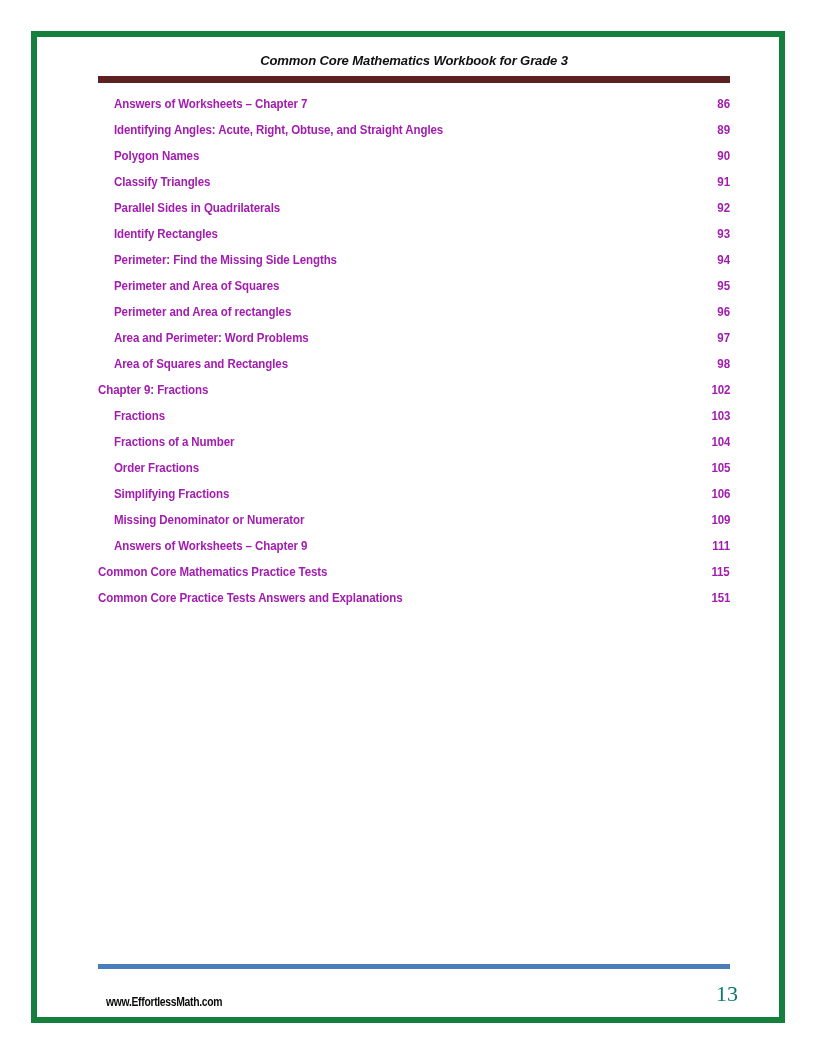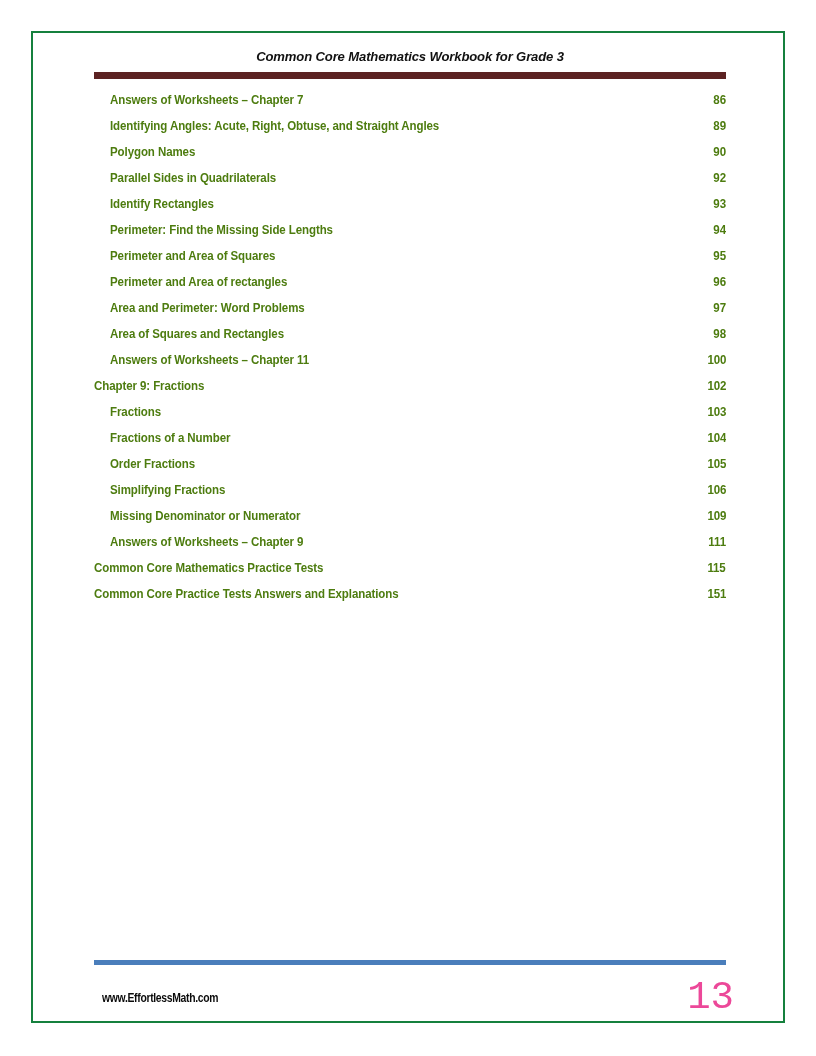--- a/index.html
+++ b/index.html
@@ -13,21 +13,21 @@
     overflow: hidden;
     font-family: "Liberation Sans", sans-serif;
   }
 
   .page {
     position: absolute;
     left: 31px;
     top: 31px;
     width: 754px;
     height: 992px;
-    border: 2px solid #15803d;
+    border: 6px solid #15803d;
     box-sizing: border-box;
     background: #ffffff;
   }
 
   .page-inner {
     position: absolute;
     left: 61px;
     top: 0;
     width: 632px;
     height: 100%;
@@ -67,21 +67,21 @@
     left: 0;
     top: 60px;
     width: 632px;
   }
 
   .toc-row {
     display: flex;
     align-items: baseline;
     height: 26px;
     font-size: 12.4px;
-    color: #4d7c0f;
+    color: #a21caf;
     letter-spacing: -0.1px;
     white-space: nowrap;
     overflow: hidden;
     justify-content: center;
   }
   .toc-row.level-1 { padding-left: 0px; font-weight: bold; }
   .toc-row.level-2 { padding-left: 16px; font-weight: bold; }
 
   .toc-label {
     flex: 0 0 auto;
@@ -148,24 +148,24 @@
     color: #0b0b0b;
     letter-spacing: -0.4px;
     transform: scaleX(0.80);
     transform-origin: left center;
     white-space: nowrap;
   }
   .footer-pageno {
     position: absolute;
     right: 0;
     top: -6px;
-    font-family: Liberation Mono, monospace;
-    font-size: 39px;
+    font-family: Liberation Serif, serif;
+    font-size: 22px;
     font-weight: normal;
-    color: #ec4899;
+    color: #0f766e;
     line-height: 1;
   }
 </style>
 </head>
 <body>
 
 <div class="page">
   <div class="page-inner">
 
     <div class="doc-header">
@@ -185,20 +185,26 @@
           <span class="toc-gap"></span>
           <span class="toc-leader"></span>
           <span class="toc-page">89</span>
         </div>
         <div class="toc-row level-2 has-space">
           <span class="toc-label">Polygon Names</span>
           <span class="toc-gap"></span>
           <span class="toc-leader"></span>
           <span class="toc-page">90</span>
         </div>
+        <div class="toc-row level-2">
+          <span class="toc-label">Classify Triangles</span>
+          <span class="toc-gap"></span>
+          <span class="toc-leader"></span>
+          <span class="toc-page">91</span>
+        </div>
         <div class="toc-row level-2 has-space">
           <span class="toc-label">Parallel Sides in Quadrilaterals</span>
           <span class="toc-gap"></span>
           <span class="toc-leader"></span>
           <span class="toc-page">92</span>
         </div>
         <div class="toc-row level-2">
           <span class="toc-label">Identify Rectangles</span>
           <span class="toc-gap"></span>
           <span class="toc-leader"></span>
@@ -226,26 +232,20 @@
           <span class="toc-label">Area and Perimeter: Word Problems</span>
           <span class="toc-gap"></span>
           <span class="toc-leader"></span>
           <span class="toc-page">97</span>
         </div>
         <div class="toc-row level-2 has-space">
           <span class="toc-label">Area of Squares and Rectangles</span>
           <span class="toc-gap"></span>
           <span class="toc-leader"></span>
           <span class="toc-page">98</span>
-        </div>
-        <div class="toc-row level-2">
-          <span class="toc-label">Answers of Worksheets – Chapter 11</span>
-          <span class="toc-gap"></span>
-          <span class="toc-leader"></span>
-          <span class="toc-page">100</span>
         </div>
         <div class="toc-row level-1">
           <span class="toc-label">Chapter 9: Fractions</span>
           <span class="toc-gap"></span>
           <span class="toc-leader"></span>
           <span class="toc-page">102</span>
         </div>
         <div class="toc-row level-2">
           <span class="toc-label">Fractions</span>
           <span class="toc-gap"></span>

